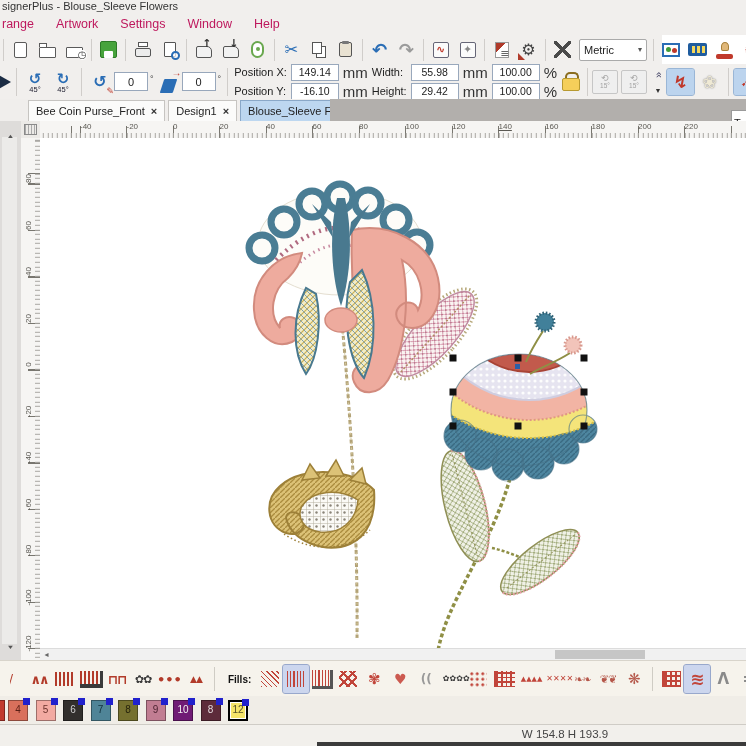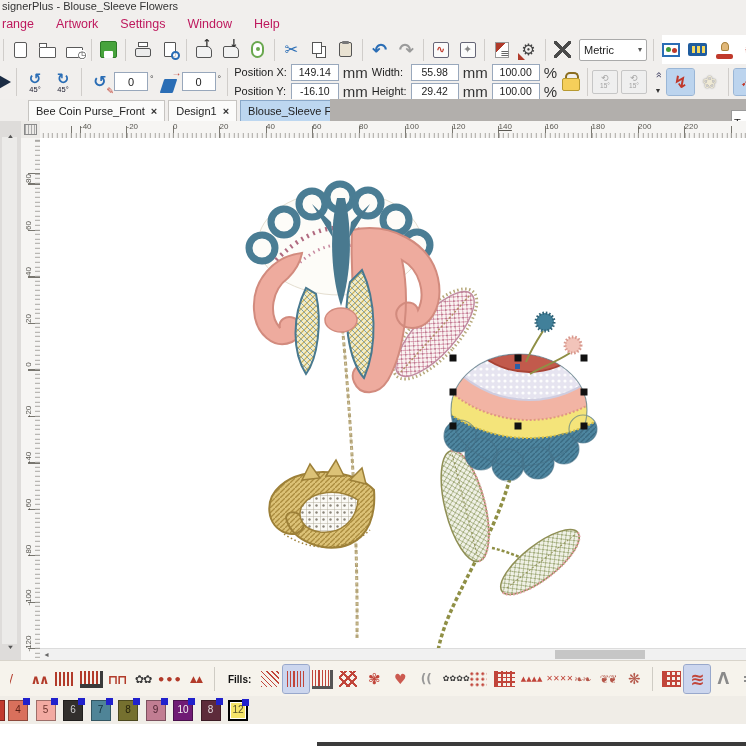--- a/index.html
+++ b/index.html
@@ -690,15 +690,18 @@
       <div class="swatch" style="background: rgb(93, 43, 58);">
         <span class="sw-num" style="color: rgb(227, 216, 220);">8</span>
         <span class="sw-badge"></span>
       </div>
       <div class="swatch selected" style="background: rgb(245, 228, 105);">
         <span class="sw-num" style="color: rgb(85, 81, 42);">12</span>
         <span class="sw-badge"></span>
       </div>
     </div>
 
+  <div class="abs statusbar">
+    <span class="status-dims">W 154.8 H 193.9</span>
+  </div>
   <div class="abs dark-strip"></div>
 
 </div>
 
 </body></html>

